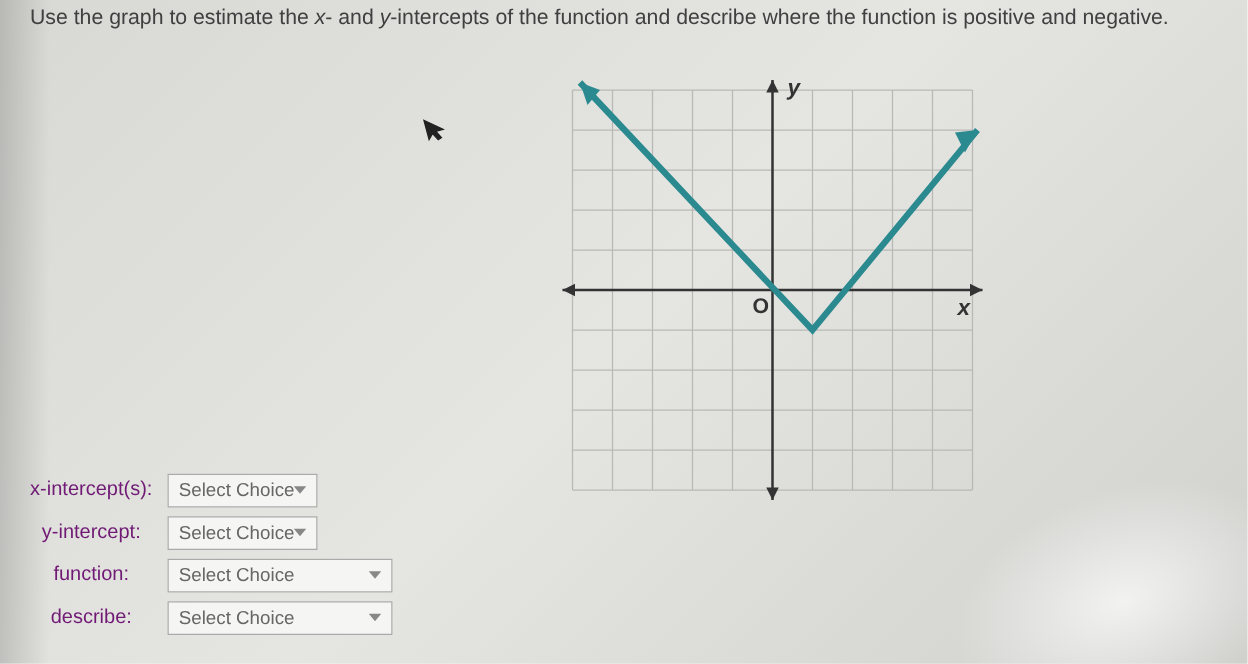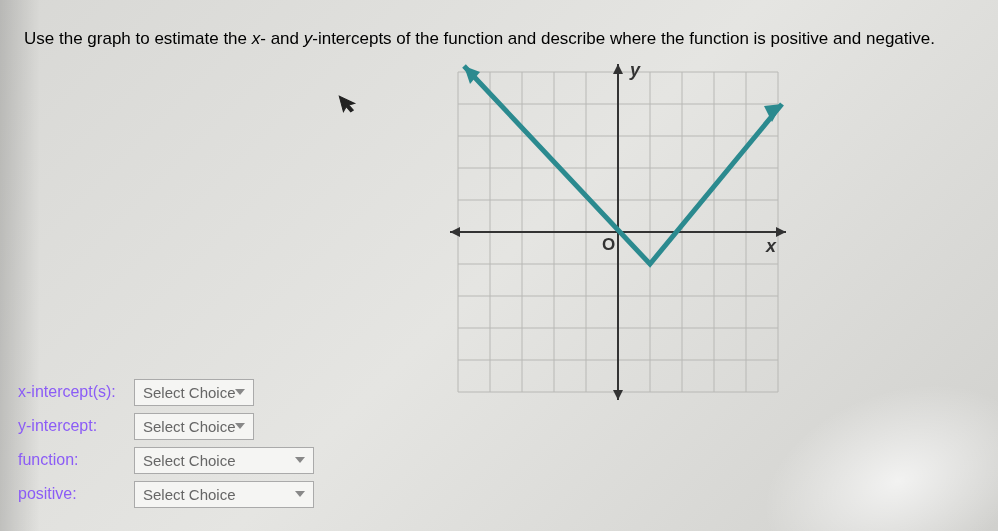--- a/index.html
+++ b/index.html
@@ -6,24 +6,24 @@
     body {
       width: 998px;
       height: 531px;
       background: linear-gradient(135deg, #d8d8d5 0%, #e5e5e2 50%, #d0d0cd 100%);
       font-family: Arial, sans-serif;
       position: relative;
       overflow: hidden;
     }
     .question {
       position: absolute;
-      top: 29px;
+      top: 4px;
       left: 24px;
       font-size: 17px;
-      color: #000000;
+      color: #404040;
       font-weight: 500;
     }
     .question .var { font-style: italic; }
     .cursor {
       position: absolute;
       top: 92px;
       left: 340px;
       font-size: 20px;
       color: #222;
       transform: rotate(-15deg);
@@ -41,23 +41,23 @@
       left: 18px;
     }
     .answer-row {
       display: flex;
       align-items: center;
       margin-bottom: 4px;
       height: 30px;
     }
     .answer-label {
       font-size: 16px;
-      color: #8b5cf6;
+      color: #701a75;
       margin-right: 6px;
-      text-align: left;
+      text-align: center;
       min-width: 110px;
     }
     .select-box {
       background: #f5f5f3;
       border: 1px solid #aaa;
       padding: 4px 12px 4px 8px;
       font-size: 15px;
       color: #666;
       position: relative;
       min-width: 120px;
@@ -175,20 +175,20 @@
       <span>Select Choice</span>
     </div>
   </div>
   <div class="answer-row">
     <span class="answer-label">function:</span>
     <div class="select-box wide">
       <span>Select Choice</span>
     </div>
   </div>
   <div class="answer-row">
-    <span class="answer-label">positive:</span>
+    <span class="answer-label">describe:</span>
     <div class="select-box wide">
       <span>Select Choice</span>
     </div>
   </div>
 </div>
 
 <div class="glare"></div>
 
 </body></html>

